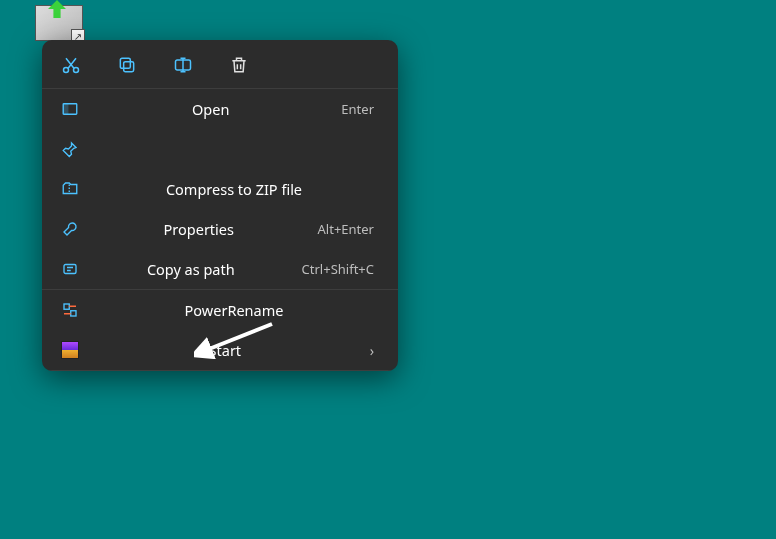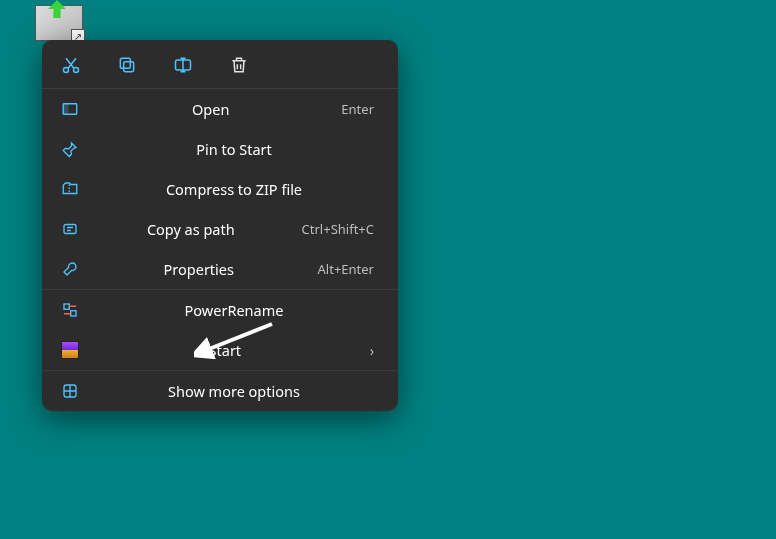--- a/index.html
+++ b/index.html
@@ -131,53 +131,52 @@
     <div class="sc">Enter</div>
   </div>
 
 
   <div class="item">
     <div class="ico">
       <svg width="18" height="18" viewBox="0 0 24 24" fill="none" stroke="currentColor" stroke-width="1.8">
           <path d="M14 4l6 6-3 1-4 4 1 4-3 3-8-8 3-3 4 1 4-4z"></path>
         </svg>
     </div>
-    <div class="lab">Pin to Start</div>
   </div>
 
 
   <div class="item">
     <div class="ico">
       <svg width="18" height="18" viewBox="0 0 24 24" fill="none" stroke="currentColor" stroke-width="1.8">
           <path d="M3 7l3-3h5l2 2h8v12H3z"></path>
           <path d="M11 6v12" stroke-dasharray="2 2"></path>
         </svg>
     </div>
     <div class="lab">Compress to ZIP file</div>
   </div>
 
   <div class="item">
     <div class="ico">
       <svg width="18" height="18" viewBox="0 0 24 24" fill="none" stroke="currentColor" stroke-width="1.8">
+          <path d="M15 4a5 5 0 0 0-4.9 6L4 16l4 4 6-6.1A5 5 0 1 0 15 4z"></path>
+        </svg>
+    </div>
+    <div class="lab">Properties</div>
+    <div class="sc">Alt+Enter</div>
+  </div>
+
+  <div class="item">
+    <div class="ico">
+      <svg width="18" height="18" viewBox="0 0 24 24" fill="none" stroke="currentColor" stroke-width="1.8">
           <rect x="4" y="6" width="16" height="12" rx="2"></rect>
           <path d="M8 10h8M8 14h5"></path>
         </svg>
     </div>
     <div class="lab">Copy as path</div>
     <div class="sc">Ctrl+Shift+C</div>
-  </div>
-
-  <div class="item">
-    <div class="ico">
-      <svg width="18" height="18" viewBox="0 0 24 24" fill="none" stroke="currentColor" stroke-width="1.8">
-          <path d="M15 4a5 5 0 0 0-4.9 6L4 16l4 4 6-6.1A5 5 0 1 0 15 4z"></path>
-        </svg>
-    </div>
-    <div class="lab">Properties</div>
-    <div class="sc">Alt+Enter</div>
   </div>
 
   <div class="sep"></div>
 
   <div class="item">
     <div class="ico">
       <svg width="18" height="18" viewBox="0 0 24 24" fill="none" stroke="currentColor" stroke-width="1.8">
           <rect x="4" y="4" width="7" height="7"></rect>
           <rect x="13" y="13" width="7" height="7"></rect>
           <path d="M11 7h9M4 17h9" stroke="#ff6a3d"></path>
@@ -189,29 +188,20 @@
   <div class="item">
     <div class="ico">
       <div class="winrar-ico"></div>
     </div>
     <div class="lab">Start</div>
     <div class="chev">›</div>
   </div>
 
   <div class="sep"></div>
 
-  <div class="item">
-    <div class="ico">
-      <svg width="18" height="18" viewBox="0 0 24 24" fill="none" stroke="currentColor" stroke-width="1.8">
-          <rect x="4" y="4" width="16" height="16" rx="3"></rect>
-          <path d="M12 4v16M4 12h16"></path>
-        </svg>
-    </div>
-    <div class="lab">Show more options</div>
-  </div>
 </div>
 
 <div class="arrow">
   <svg width="85" height="40" viewBox="0 0 85 40">
     <defs>
         <marker id="ah" markerWidth="10" markerHeight="10" refX="2" refY="3" orient="auto">
       <path d="M0,0 L6,3 L0,6 z" fill="#fff"></path>
         </marker>
       </defs>
     <line x1="78" y1="5" x2="10" y2="32" stroke="#fff" stroke-width="4" marker-end="url(#ah)"></line>

